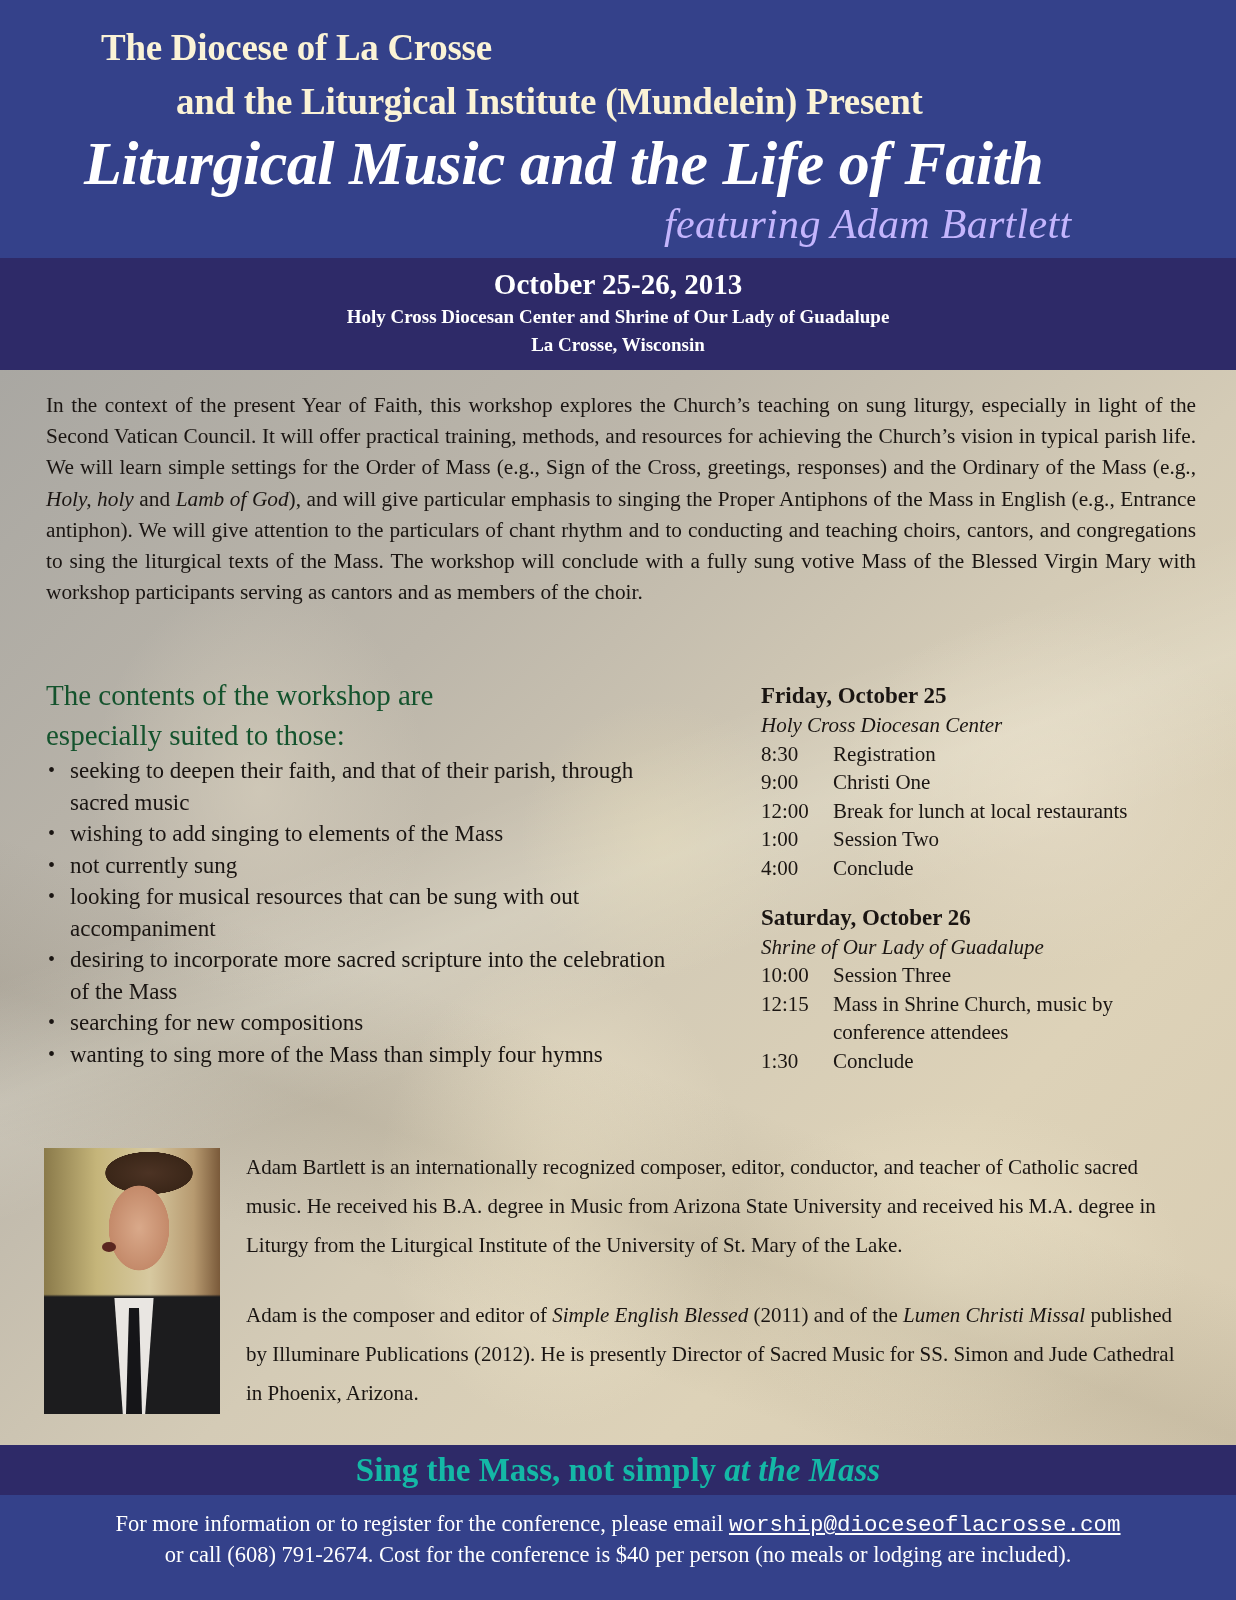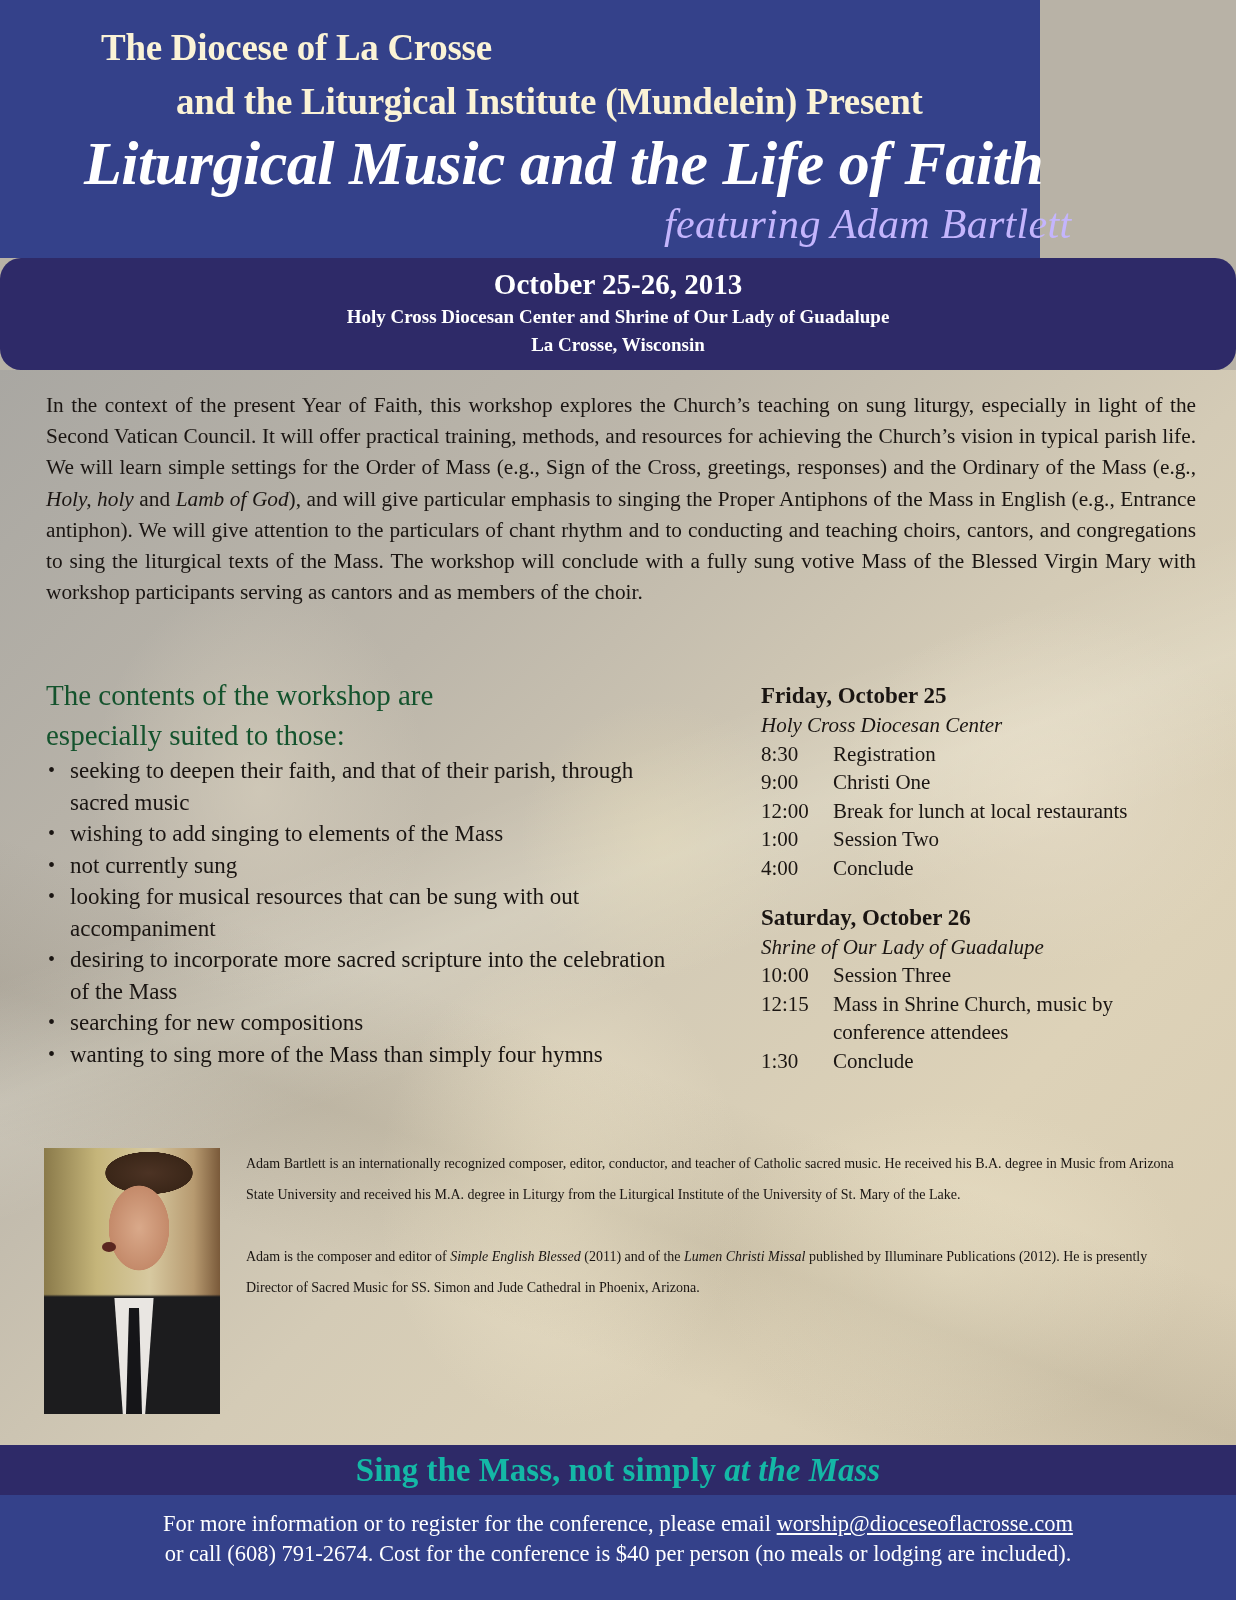--- a/index.html
+++ b/index.html
@@ -7,21 +7,21 @@
       width: 1236px;
       height: 1600px;
       position: relative;
       overflow: hidden;
       font-family: "Liberation Serif", "DejaVu Serif", serif;
       color: #1a1512;
       background: #b8b2a6;
     }
     
     .header {
-      position: absolute; left: 0; top: 0; width: 1040px; height: 258px;
+      position: absolute; left: 0; top: 0; width: 1236px; height: 258px;
       background: #34418a;
     }
     .hdr-line1 {
       position: absolute; left: 101px; top: 26px;
       font-size: 37px; font-weight: bold; color: #fbf3d6;
       letter-spacing: -0.3px; white-space: nowrap;
     }
     .hdr-line2 {
       position: absolute; left: 176px; top: 80px;
       font-size: 37px; font-weight: bold; color: #fbf3d6;
@@ -33,21 +33,21 @@
       letter-spacing: -0.5px; white-space: nowrap;
     }
     .hdr-featuring {
       position: absolute; left: 664px; top: 200px;
       font-size: 42px; font-style: italic; color: #c4b5fd;
       white-space: nowrap; letter-spacing: 0.3px;
     }
     
     .dateband {
       position: absolute; left: 0; top: 258px; width: 1236px; height: 112px;
-      background: #2e2a68; text-align: center; color: #ffffff; border-radius: 21px;
+      background: #2e2a68; text-align: center; color: #ffffff;
     }
     .date-main {
       position: absolute; left: 0; right: 0; top: 10px;
       font-size: 29px; font-weight: bold;
     }
     .date-venue {
       position: absolute; left: 0; right: 0; top: 48px;
       font-size: 19px; font-weight: bold;
     }
     .date-city {
@@ -126,37 +126,37 @@
       position: absolute; left: 80px; top: 160px; width: 20px; height: 106px;
       background: #151518;
       clip-path: polygon(25% 0, 75% 0, 90% 100%, 10% 100%);
     }
     .photo .mouth {
       position: absolute; left: 58px; top: 94px; width: 14px; height: 10px;
       background: #5a2620; border-radius: 50%;
     }
     .bio {
       position: absolute; left: 246px; top: 1148px; width: 940px;
-      font-size: 14px; line-height: 31px;
+      font-size: 21px; line-height: 39px;
     }
     .bio p { margin: 0 0 31px 0; }
     
     .tagline {
       position: absolute; left: 0; top: 1445px; width: 1236px; height: 50px;
       background: #2e2a68; color: #14b8a6; text-align: center;
       font-size: 33px; font-weight: bold; line-height: 50px;
     }
     
     .footer {
       position: absolute; left: 0; top: 1495px; width: 1236px; height: 105px;
       background: #34418a; color: #ffffff; text-align: center;
       font-size: 22.5px; line-height: 30px;
     }
     .footer .f-inner { position: absolute; left: 0; right: 0; top: 14px; }
-    .footer a { color: #ffffff; text-decoration: underline; }
+    .footer a { color: #ffffff; text-decoration: underline; font-family: Liberation Mono, monospace; }
   </style>
 </head>
 <body>
 
 <div class="header">
   <div class="hdr-line1">The Diocese of La Crosse</div>
   <div class="hdr-line2">and the Liturgical Institute (Mundelein) Present</div>
   <div class="hdr-title">Liturgical Music and the Life of Faith</div>
   <div class="hdr-featuring">featuring Adam Bartlett</div>
 </div>

